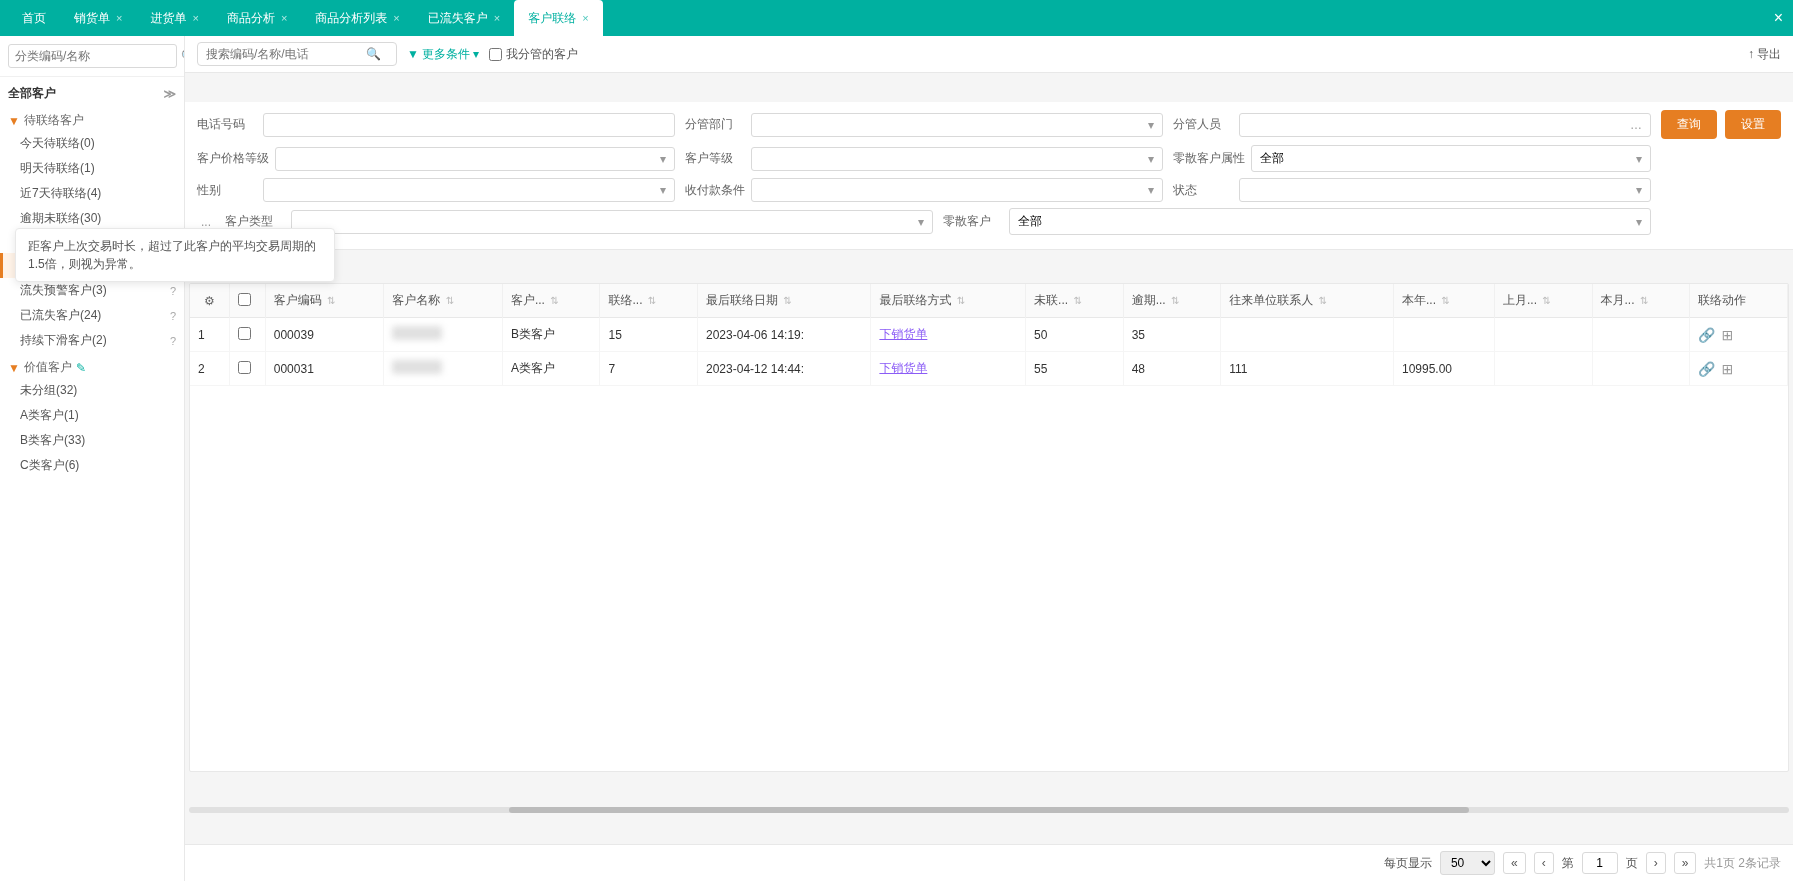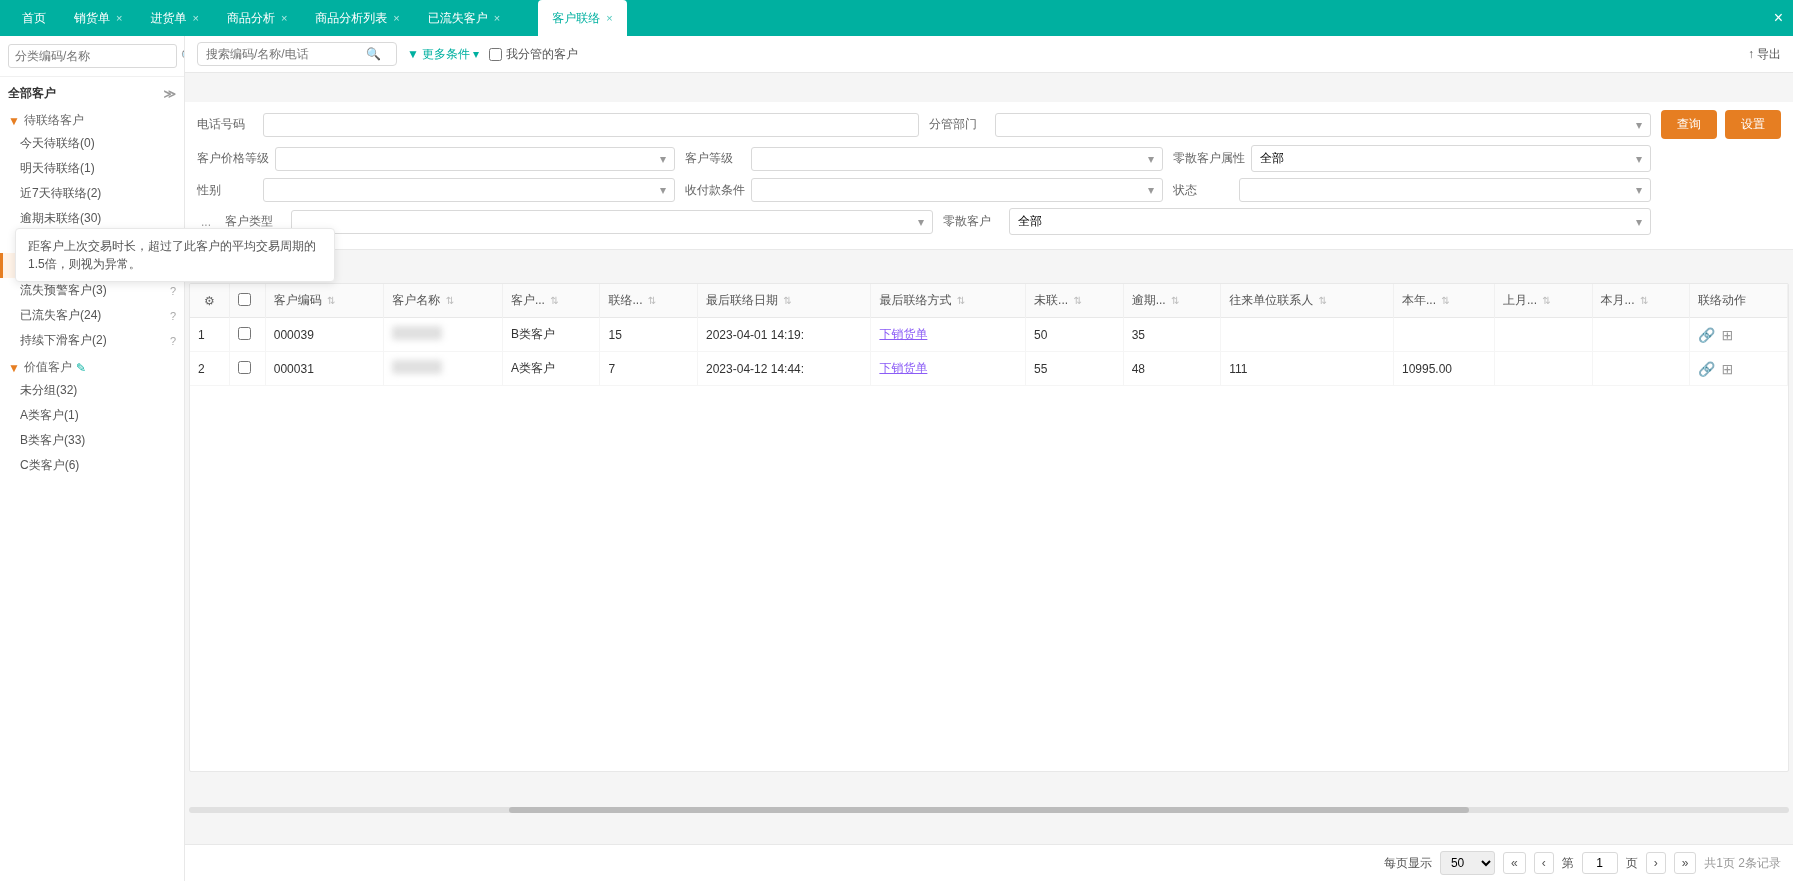--- a/index.html
+++ b/index.html
@@ -18,21 +18,21 @@
     .top-nav .nav-item {
       padding: 0 14px;
       height: 36px;
       display: flex;
       align-items: center;
       cursor: pointer;
       color: white;
       white-space: nowrap;
       font-size: 13px;
     }
-    .top-nav .nav-item.active { background: white; color: #00b0a0; border-radius: 4px 4px 0 0; margin-left: 24px; }
+    .top-nav .nav-item.active { background: white; color: #00b0a0; border-radius: 4px 4px 0 0; }
     .top-nav .nav-item .close-x { margin-left: 6px; font-size: 11px; opacity: 0.7; }
     .top-nav .nav-close-all {
       position: absolute;
       right: 10px;
       color: white;
       cursor: pointer;
       font-size: 16px;
     }
 
     
@@ -426,21 +426,21 @@
       <span class="arrow">▼</span>
       <span>待联络客户</span>
     </div>
     <div class="sidebar-item">
       <span>今天待联络(0)</span>
     </div>
     <div class="sidebar-item">
       <span>明天待联络(1)</span>
     </div>
     <div class="sidebar-item">
-      <span>近7天待联络(2)</span>
+      <span>近7天待联络(4)</span>
     </div>
     <div class="sidebar-item">
       <span>逾期未联络(30)</span>
     </div>
 
     <div class="sidebar-item" style="color:#aaa; padding-left: 20px;">
       <span>...</span>
     </div>
 
     <div class="sidebar-item repurchase-anomaly">
@@ -507,20 +507,27 @@
           <span class="filter-label">电话号码</span>
           <input class="filter-input" type="text" style="width: 300px;">
         </div>
         <div class="filter-cell">
           <span class="filter-label">分管部门</span>
           <div class="filter-select">
             <span></span>
             <span class="chevron">▾</span>
           </div>
         </div>
+        <div class="filter-cell">
+          <span class="filter-label">分管人员</span>
+          <div class="filter-select" style="flex:1;">
+            <span></span>
+            <span class="chevron">…</span>
+          </div>
+        </div>
         <div class="filter-actions">
           <button class="btn-query">查询</button>
           <button class="btn-settings">设置</button>
         </div>
       </div>
 
       <div class="filter-row">
         <div class="filter-cell">
           <span class="filter-label">客户价格等级</span>
           <div class="filter-select">
@@ -659,21 +666,21 @@
             <td>1</td>
             <td>
               <input type="checkbox" style="">
             </td>
             <td>000039</td>
             <td>
               <span class="blurred-text"></span>
             </td>
             <td>B类客户</td>
             <td>15</td>
-            <td>2023-04-01 14:19:</td>
+            <td>2023-04-06 14:19:</td>
             <td>
               <span class="td-link">下销货单</span>
             </td>
             <td>50</td>
             <td>35</td>
             <td></td>
             <td></td>
             <td></td>
             <td></td>
             <td>

